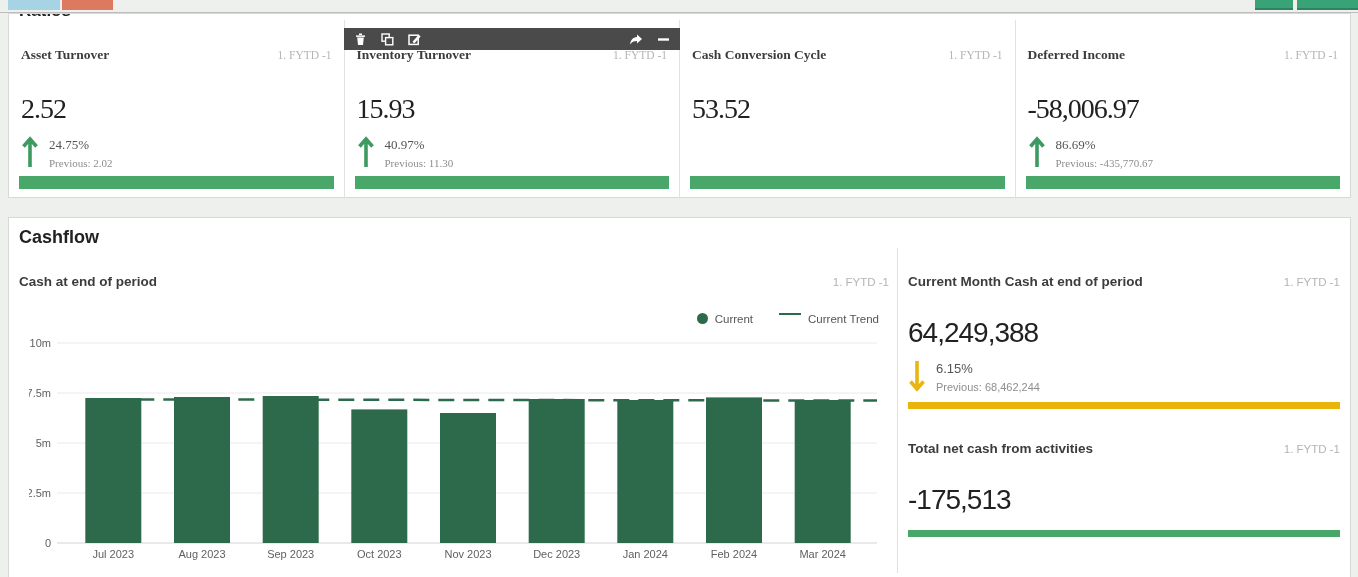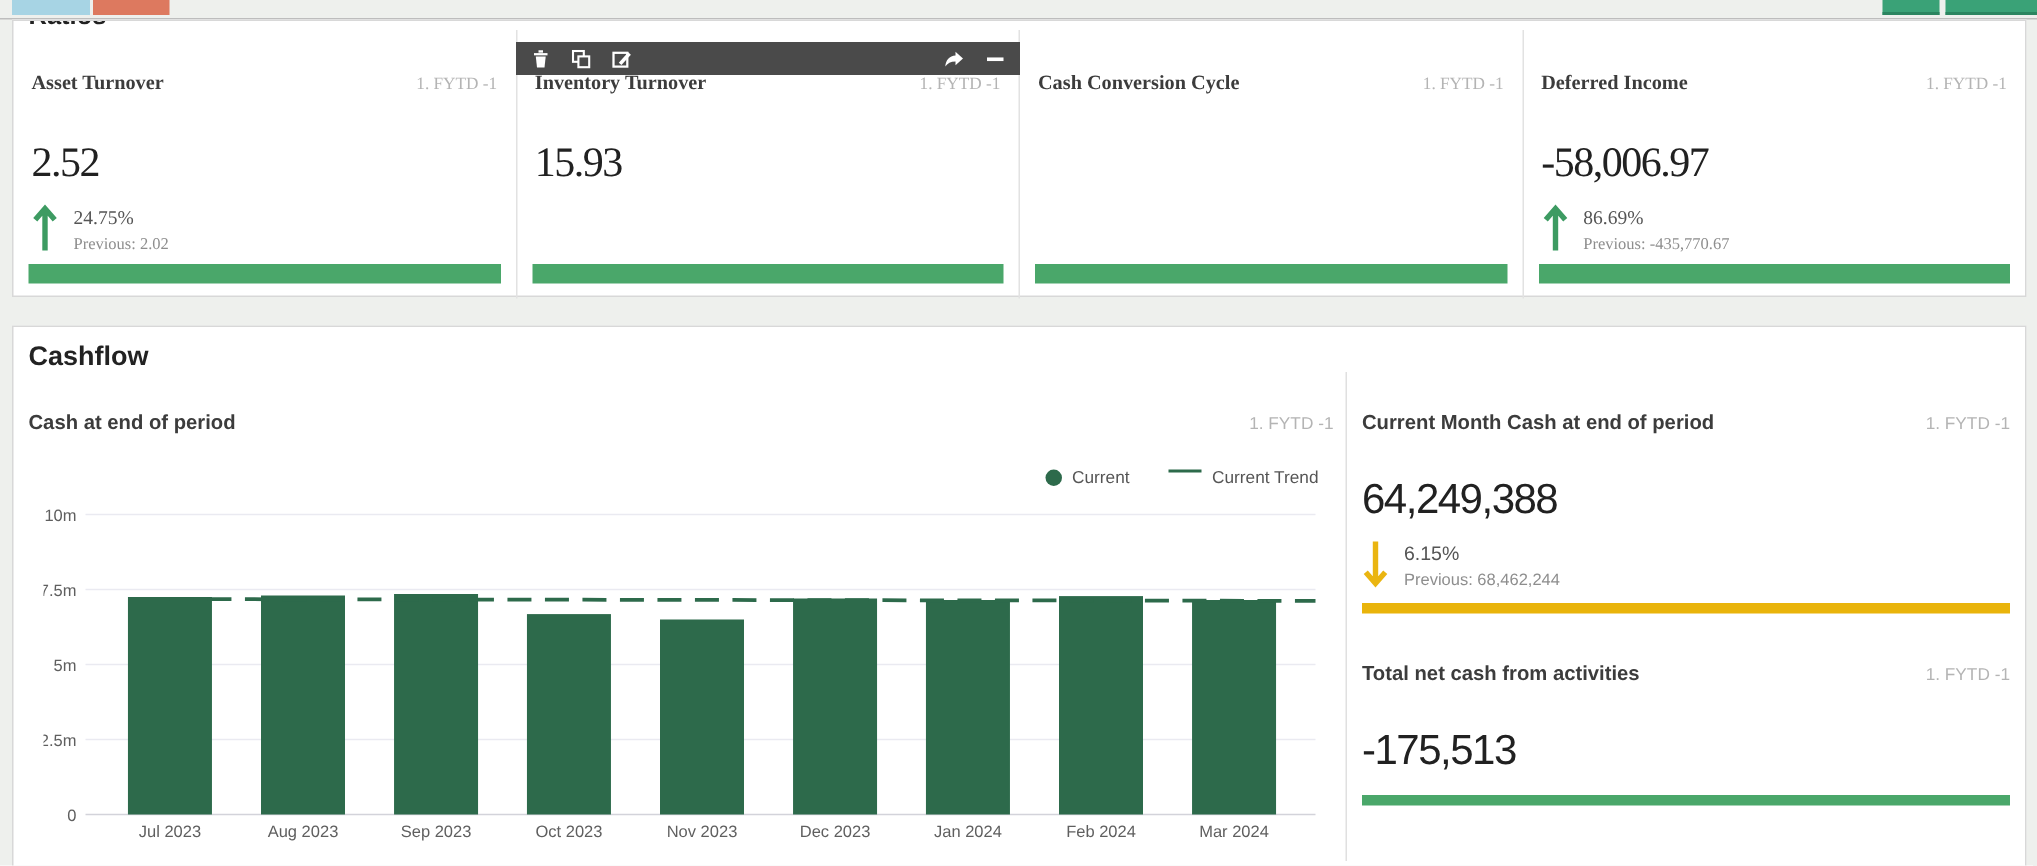--- a/index.html
+++ b/index.html
@@ -155,28 +155,40 @@
           <svg width="13" height="13" viewBox="0 0 13 13">
               <rect x="1" y="5.3" width="11" height="2.4" fill="#fff"></rect>
             </svg>
         </span>
       </div>
       <div class="kpi-head">
         <span class="kpi-title">Inventory Turnover</span>
         <span class="kpi-period">1. FYTD -1</span>
       </div>
       <div class="kpi-value">15.93</div>
+      <div class="kpi-change-row">
+        <span class="kpi-arrow">
+          <svg width="18" height="36" viewBox="0 0 18 36">
+              <path d="M9 33 V6 M2.5 12.5 L9 5 L15.5 12.5" fill="none" stroke="currentColor" stroke-width="3.6"></path>
+            </svg>
+        </span>
+        <div>
+          <div class="kpi-change">40.97%</div>
+          <div class="kpi-previous">Previous: 11.30</div>
+        </div>
+      </div>
       <div class="kpi-bar"></div>
     </div>
 
     <div class="kpi-card dir-down accent-green">
       <div class="kpi-head">
         <span class="kpi-title">Cash Conversion Cycle</span>
         <span class="kpi-period">1. FYTD -1</span>
       </div>
+      <div class="kpi-value">53.52</div>
       <div class="kpi-bar"></div>
     </div>
 
     <div class="kpi-card dir-up accent-green">
       <div class="kpi-head">
         <span class="kpi-title">Deferred Income</span>
         <span class="kpi-period">1. FYTD -1</span>
       </div>
       <div class="kpi-value">-58,006.97</div>
       <div class="kpi-change-row">

